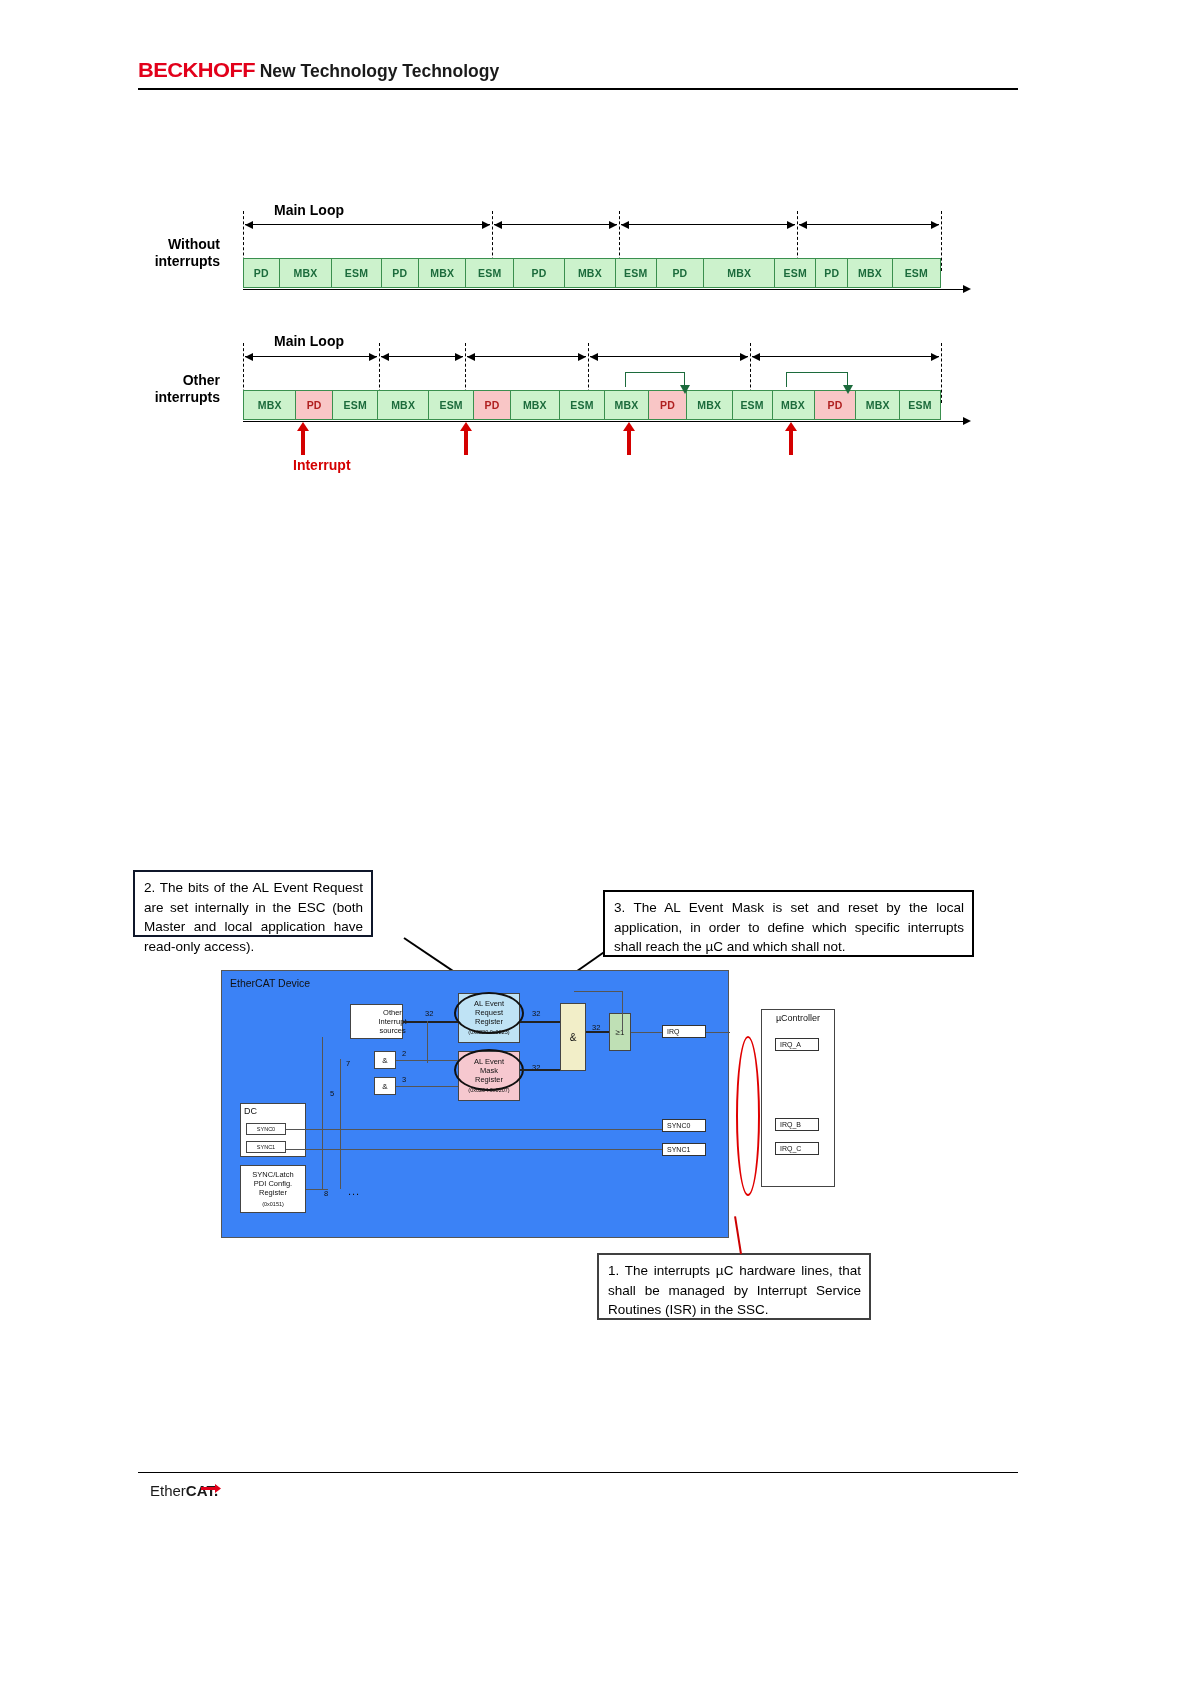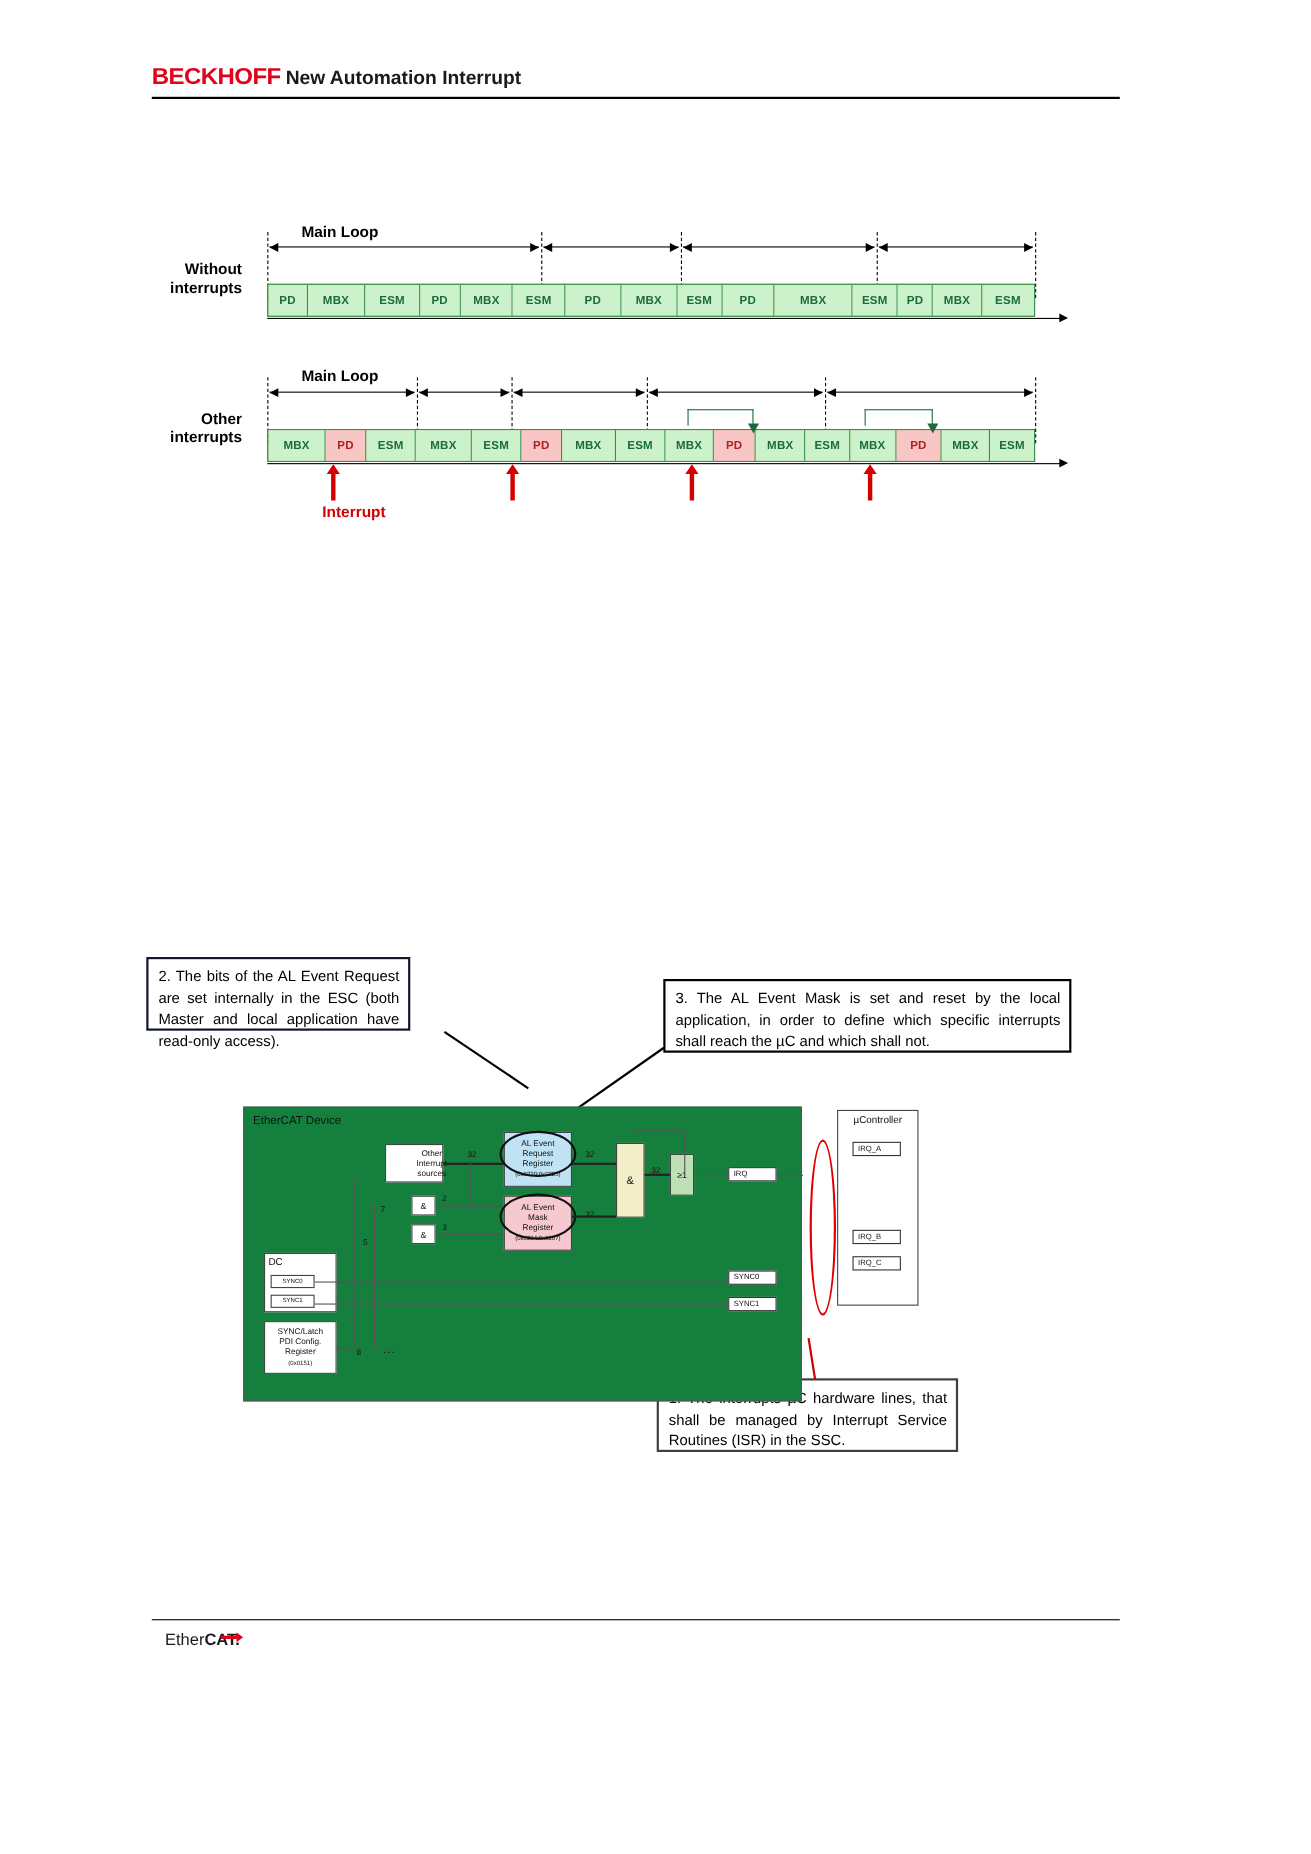--- a/index.html
+++ b/index.html
@@ -98,21 +98,22 @@
   }
   #mainloop-1 { left: 274px; top: 202px; }
   #mainloop-2 { left: 274px; top: 333px; }
 
   .track {
     position: absolute;
     height: 30px;
     border: 1px solid #3a8f4e;
     box-sizing: border-box;
     display: flex;
-    background: #4d7c0f;
+    background: #22c55e;
+    justify-content: flex-end;
   }
   #track-without { left: 243px; top: 258px; width: 698px; }
   #track-with    { left: 243px; top: 390px; width: 698px; }
 
   .seg {
     box-sizing: border-box;
     border-right: 1px solid #3a8f4e;
     display: flex;
     align-items: center;
     justify-content: center;
@@ -248,22 +249,21 @@
 
   
   #block-diagram {
     position: absolute;
     left: 221px;
     top: 970px;
     width: 508px;
     height: 268px;
     border: 1px solid #555;
     box-sizing: border-box;
-    background: #15803d;
-    margin-top: 36px;
+    background: #3b82f6;
   }
   #block-diagram-title {
     position: absolute;
     left: 8px; top: 6px;
     font-size: 10.5px;
     color: #111;
   }
   .bd-box {
     position: absolute;
     box-sizing: border-box;
@@ -314,21 +314,21 @@
     display: flex;
     align-items: center;
     padding-left: 4px;
     color: #111;
   }
 </style>
 </head>
 <body>
 
 <div id="page-header">
-  <span id="brand-wordmark">BECKHOFF</span><span id="brand-tagline">New Automation Interrupt</span>
+  <span id="brand-wordmark">BECKHOFF</span><span id="brand-tagline">New Technology Technology</span>
 </div>
 <div id="header-rule"></div>
 
 <div id="row-label-without" class="timing-row-label">
   <div>Without</div>
   <div>interrupts</div>
 </div>
 
 <div id="mainloop-1" class="mainloop-label">Main Loop</div>
 

